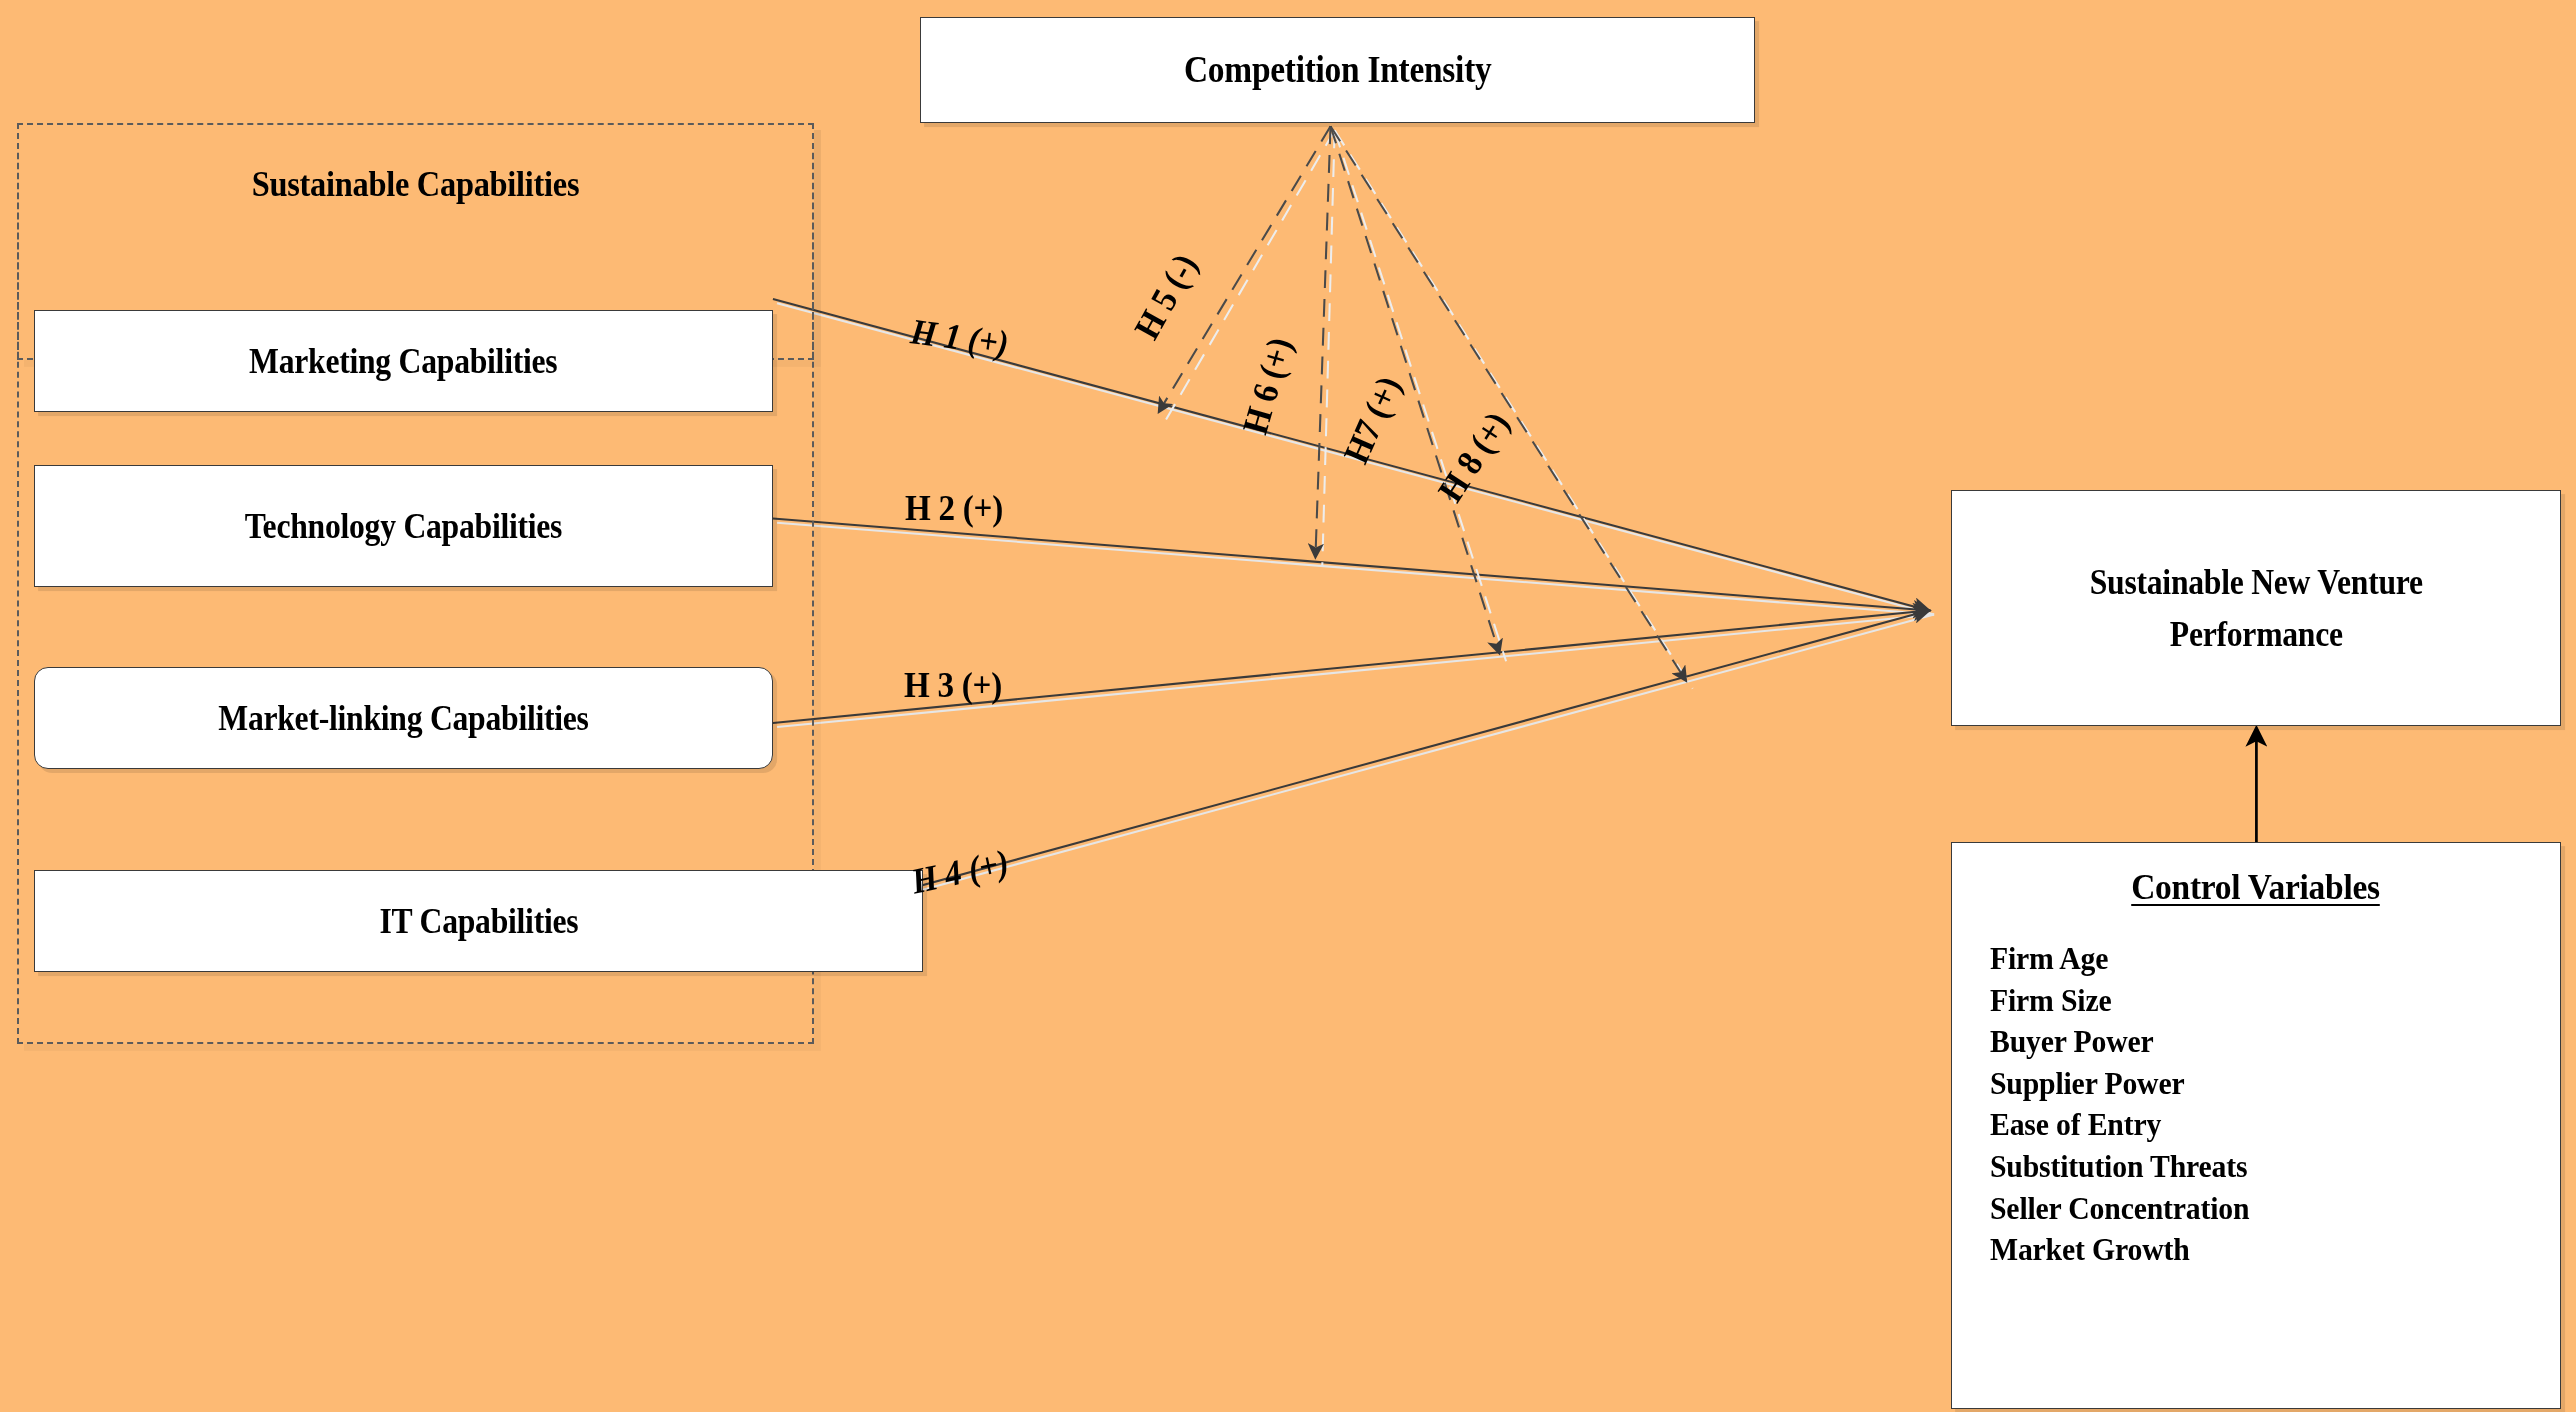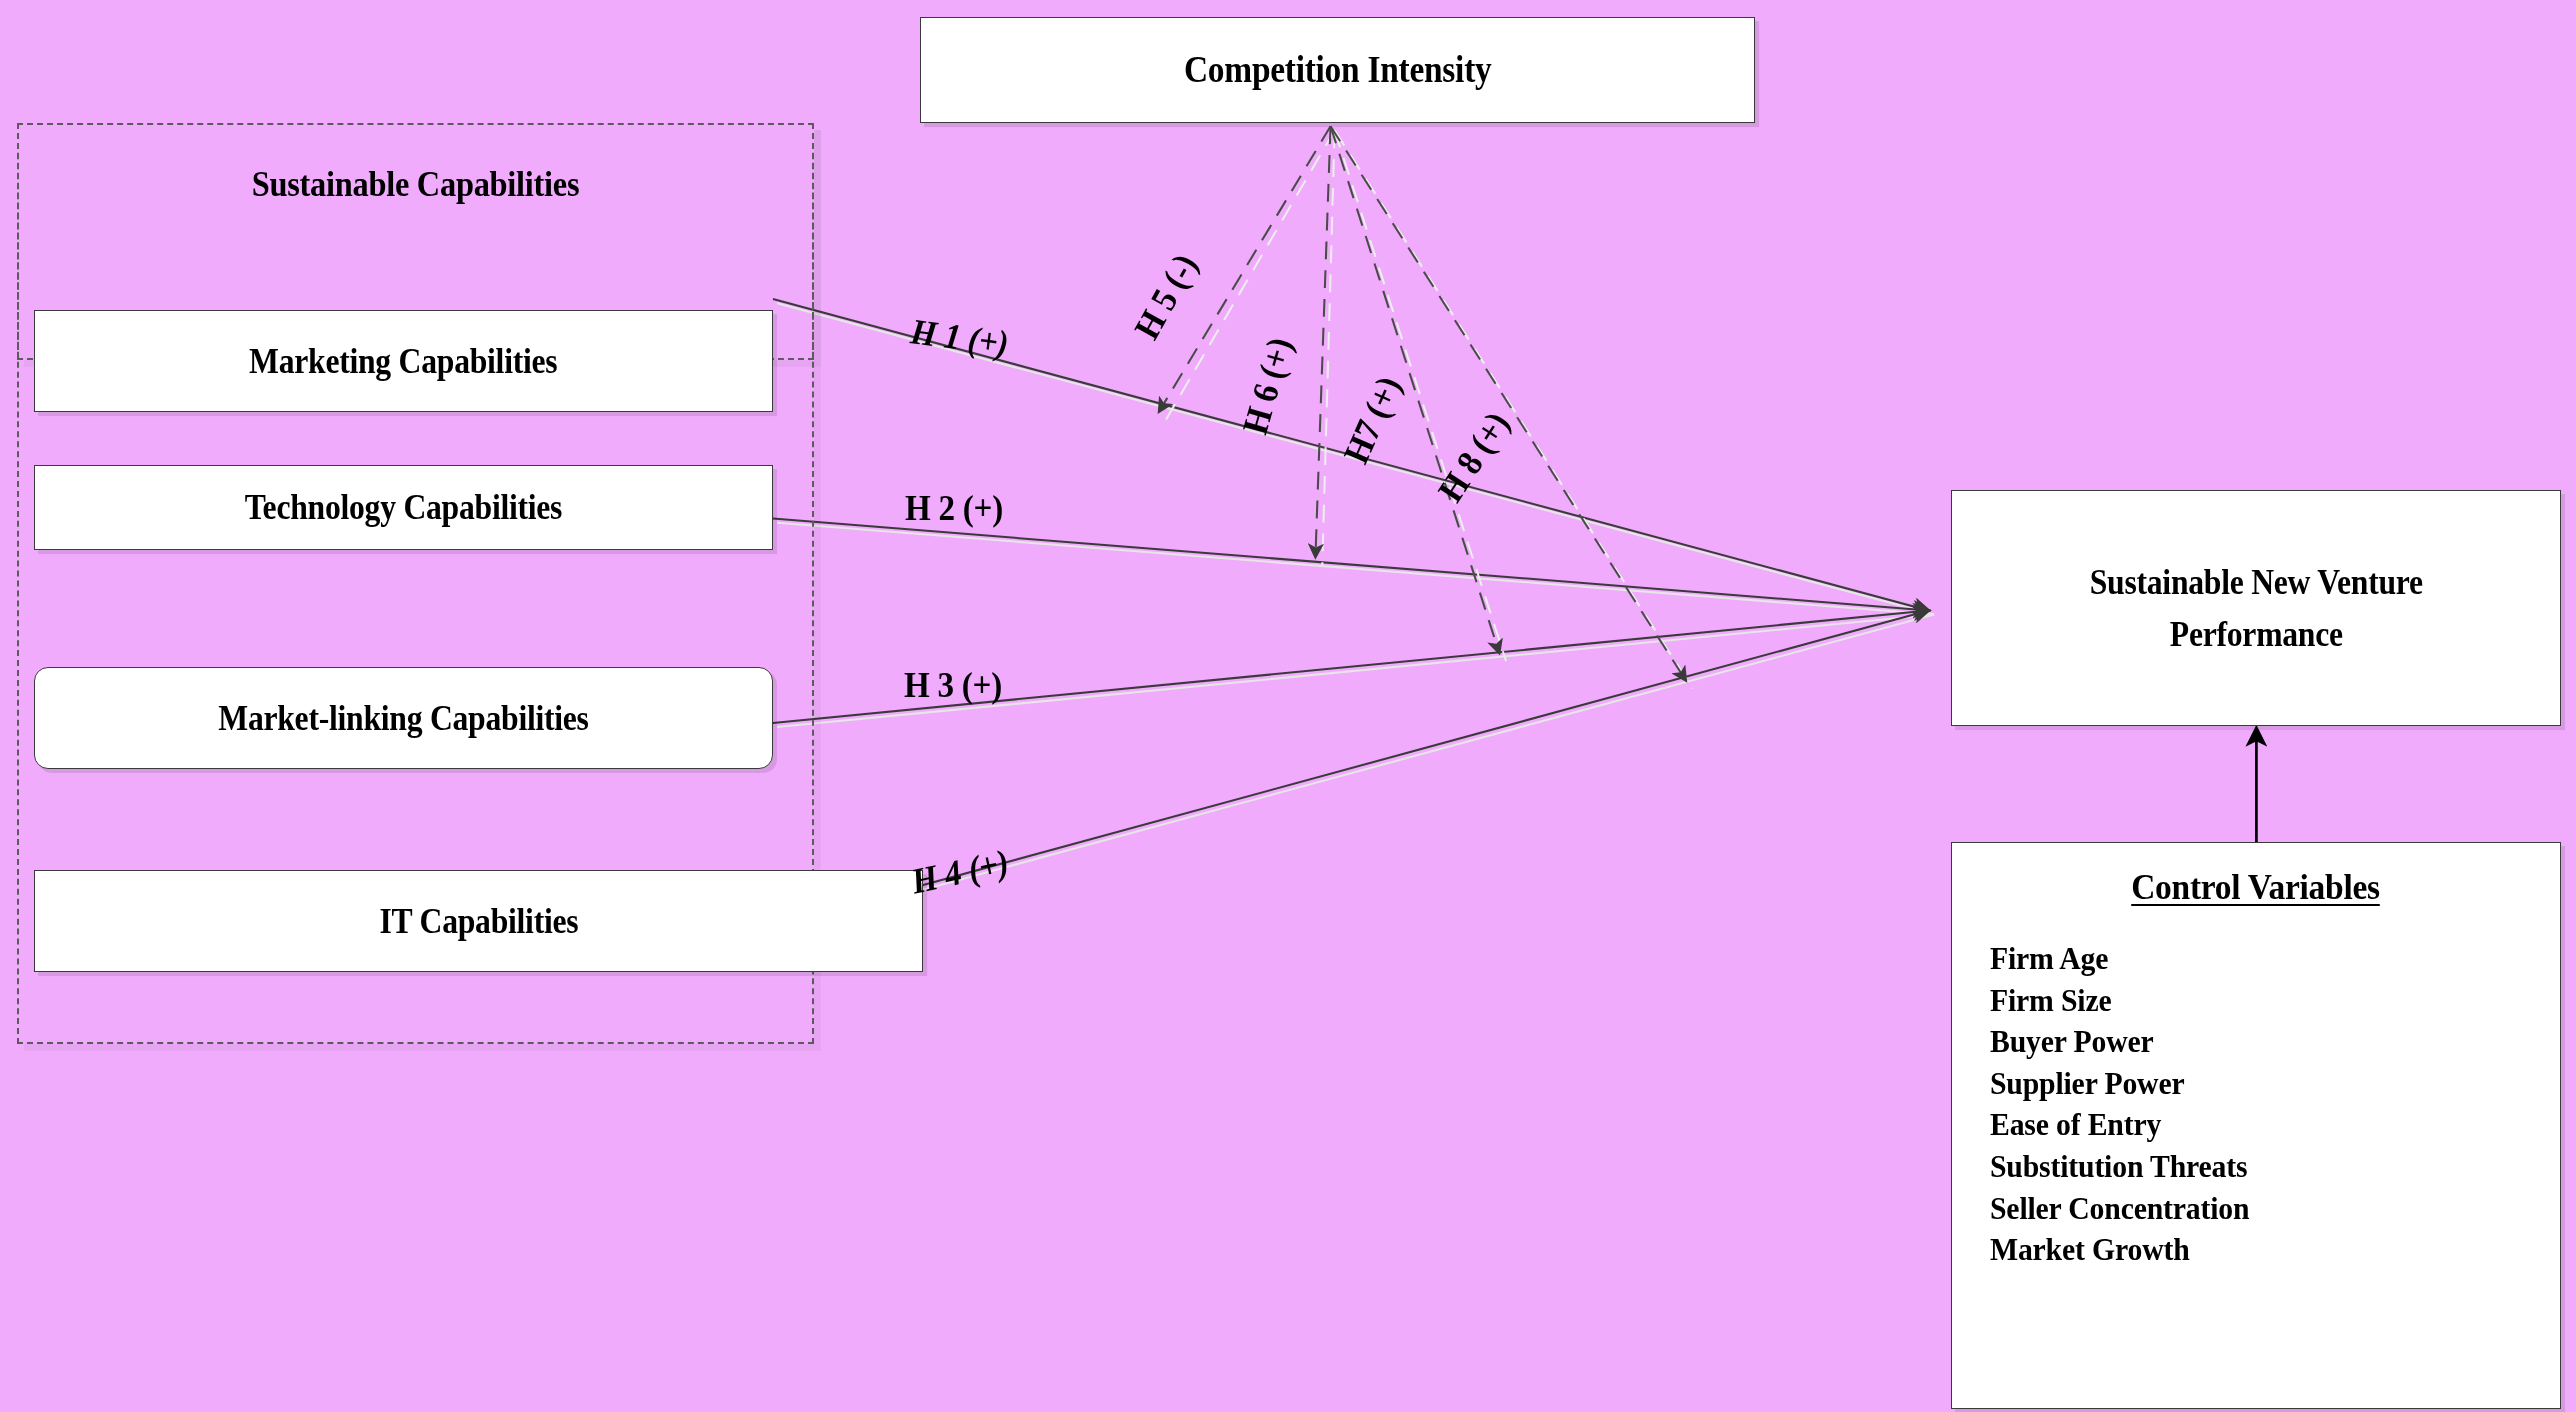--- a/index.html
+++ b/index.html
@@ -4,21 +4,21 @@
 <style>
   html, body {
     margin: 0;
     padding: 0;
     background: #ffffff;
   }
   #canvas {
     position: relative;
     width: 2576px;
     height: 1413px;
-    background: #f0abfc;
+    background: #fdba74;
     font-family: "Liberation Serif", "DejaVu Serif", serif;
     overflow: hidden;
   }
 
   
   .node-box {
     position: absolute;
     box-sizing: border-box;
     background: #ffffff;
     border: 1.4px solid #3a3a3a;
@@ -161,21 +161,21 @@
 
   <div class="group-box" style="left:17px; top:123px; width:797px; height:237px;"></div>
   <div class="group-box" style="left:17px; top:123px; width:797px; height:921px; border-top:none;"></div>
 
   <div class="group-title" style="left:17px; top:163px; width:797px; font-size:36px;">Sustainable Capabilities</div>
 
   <div class="node-box" style="left:34px; top:266px; width:739px; height:102px;margin-top:44px;">
     <span class="node-label" style="font-size:36px;">Marketing Capabilities</span>
   </div>
 
-  <div class="node-box" style="left:34px; top:465px; width:739px; height:85px;">
+  <div class="node-box" style="left:34px; top:465px; width:739px; height:122px;">
     <span class="node-label" style="font-size:36px;">Technology Capabilities</span>
   </div>
 
   <div class="node-box" style="left:34px; top:667px; width:739px; height:102px;border-radius:14px;">
     <span class="node-label" style="font-size:36px;">Market-linking Capabilities</span>
   </div>
 
   <div class="node-box" style="left:34px; top:870px; width:889px; height:102px;">
     <span class="node-label" style="font-size:36px;">IT Capabilities</span>
   </div>

